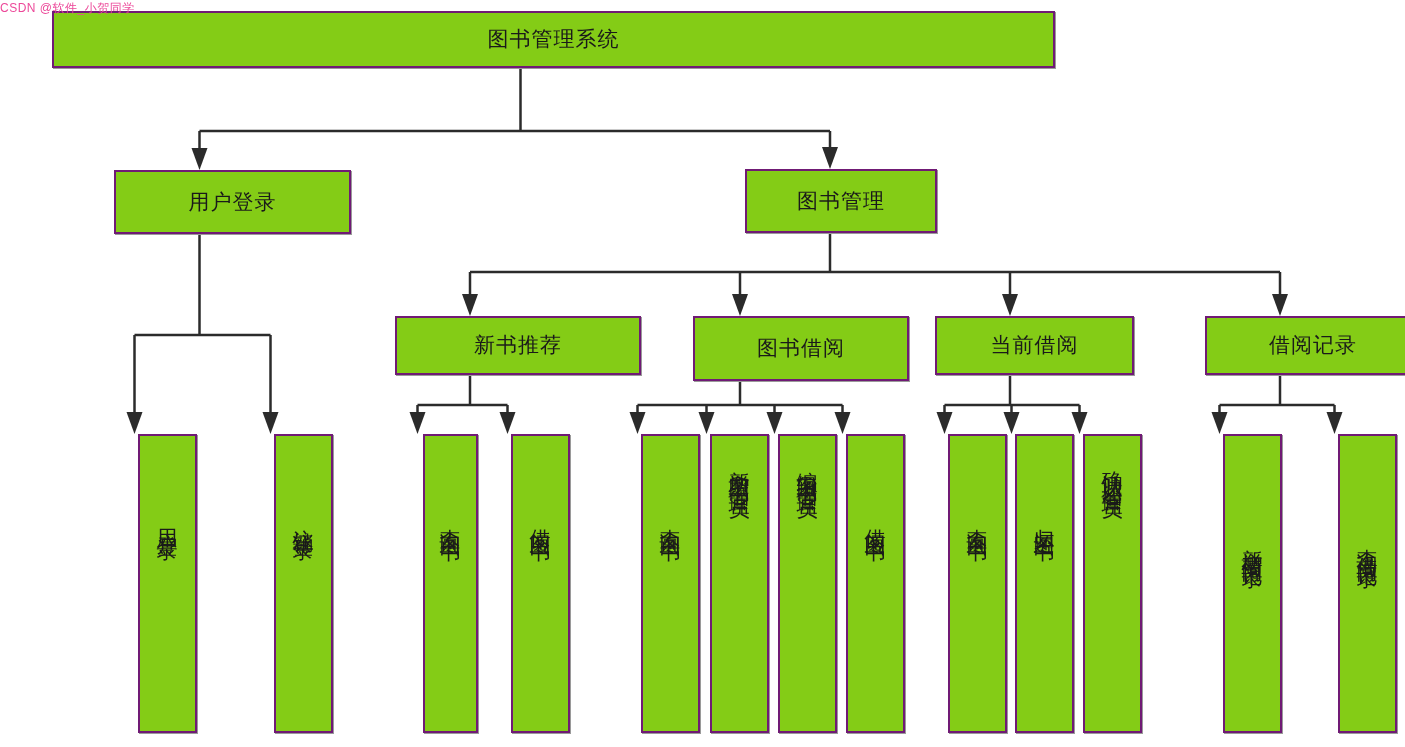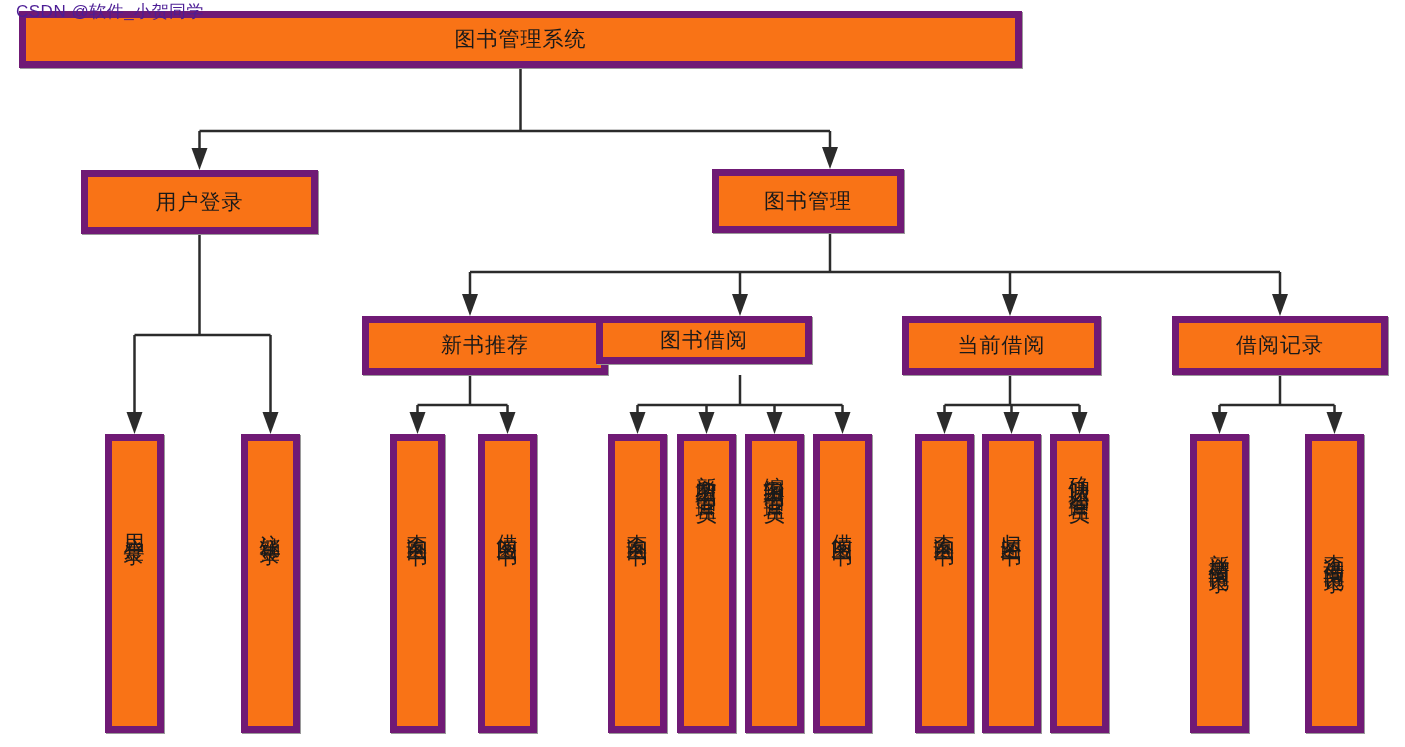--- a/index.html
+++ b/index.html
@@ -21,27 +21,28 @@
     position: absolute;
     left: 0;
     top: 0;
     width: 1405px;
     height: 747px;
     pointer-events: none;
   }
   .node {
     position: absolute;
     box-sizing: border-box;
-    background: #f97316;
-    border: 7px solid #701a75;
+    background: #84cc16;
+    border: 2px solid #701a75;
     display: flex;
     align-items: center;
     justify-content: center;
     color: #1a1a1a;
     box-shadow: 1px 1px 0 #9a9a9a;
+    margin-left: 33px;
   }
   .node .label {
     line-height: 1.15;
     text-align: center;
     white-space: pre;
   }
   .node.horizontal .label {
     font-size: 21px;
     letter-spacing: 1px;
   }
@@ -61,26 +62,25 @@
     margin-top: 70px;
   }
   .node.vertical.high .label {
     margin-top: 12px;
   }
   .node.vertical.lower .label {
     margin-top: 90px;
   }
   .watermark {
     position: absolute;
-    font-size: 17px;
-    color: #4c1d95;
+    font-size: 12px;
+    color: #ec4899;
     letter-spacing: 0.5px;
     white-space: nowrap;
     user-select: none;
-    margin-left: 16px;
   }
 </style>
 </head>
 <body>
 
 <div id="canvas">
   <svg class="links" id="links-svg" viewBox="0 0 1405 747">
       <line x1="520.5" y1="68" x2="520.5" y2="131" stroke="#2b2b2b" stroke-width="2.5"></line>
       <line x1="199.5" y1="131" x2="830" y2="131" stroke="#2b2b2b" stroke-width="2.5"></line>
       <line x1="199.5" y1="131" x2="199.5" y2="149" stroke="#2b2b2b" stroke-width="2.5"></line>
@@ -140,21 +140,21 @@
       </div>
       <div class="node horizontal" style="left: 81px; top: 170px; width: 237px; height: 64px;">
         <span class="label">用户登录</span>
       </div>
       <div class="node horizontal" style="left: 712px; top: 169px; width: 192px; height: 64px;">
         <span class="label">图书管理</span>
       </div>
       <div class="node horizontal" style="left: 362px; top: 316px; width: 246px; height: 59px;">
         <span class="label">新书推荐</span>
       </div>
-      <div class="node horizontal" style="left: 596px; top: 316px; width: 216px; height: 48px;">
+      <div class="node horizontal" style="left: 660px; top: 316px; width: 216px; height: 65px;">
         <span class="label">图书借阅</span>
       </div>
       <div class="node horizontal" style="left: 902px; top: 316px; width: 199px; height: 59px;">
         <span class="label">当前借阅</span>
       </div>
       <div class="node horizontal" style="left: 1172px; top: 316px; width: 216px; height: 59px; justify-content: center;">
         <span class="label">借阅记录</span>
       </div>
       <div class="node vertical mid" style="left: 105px; top: 434px; width: 59px; height: 299px;">
         <span class="label">用户登录</span>

